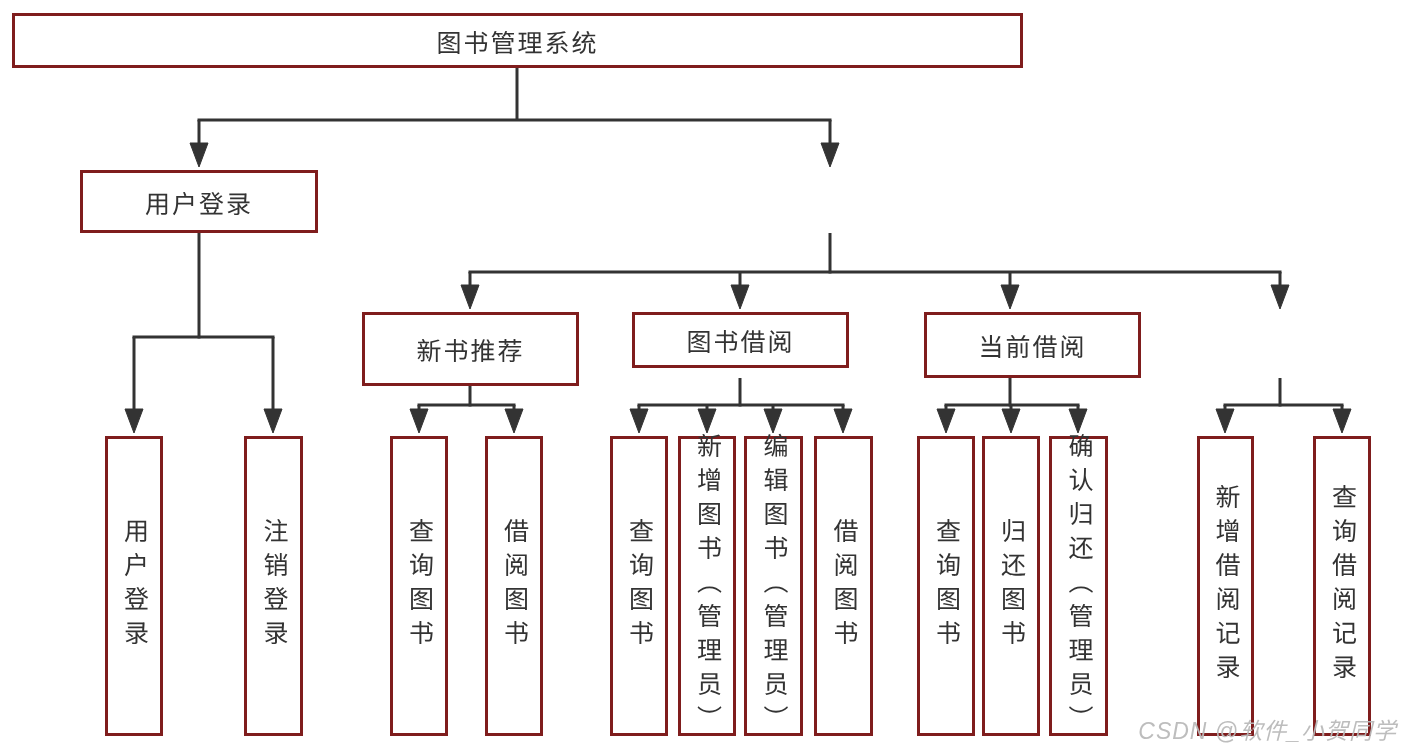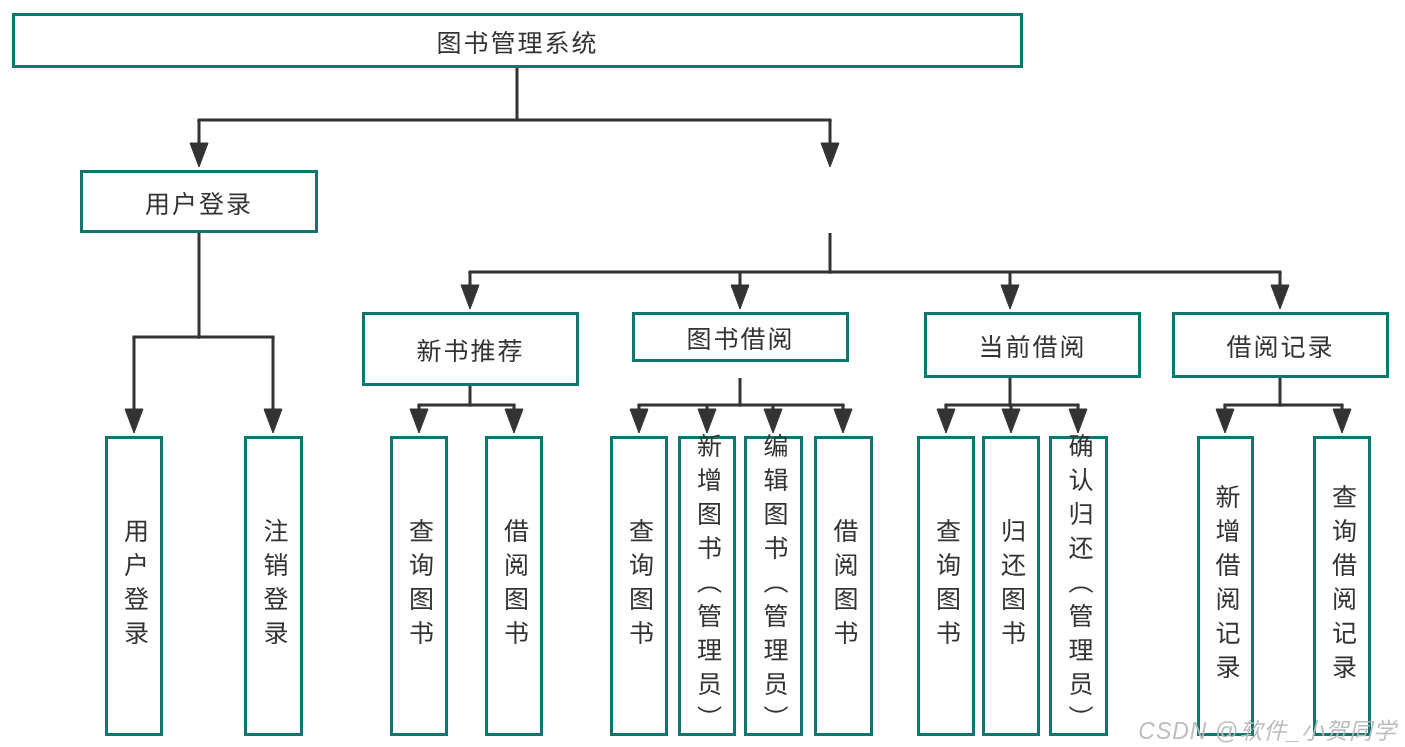--- a/index.html
+++ b/index.html
@@ -26,21 +26,21 @@
     stroke: #333333;
     stroke-width: 3;
   }
   .connectors polygon {
     fill: #333333;
     stroke: #333333;
   }
   .box {
     position: absolute;
     box-sizing: border-box;
-    border: 3px solid #0f766e;
+    border: 3px solid #7f1d1d;
     background: #ffffff;
     display: flex;
     align-items: center;
     justify-content: center;
     color: #333333;
   }
   .h-box {
     font-size: 25px;
     letter-spacing: 2px;
     white-space: nowrap;
@@ -136,29 +136,26 @@
     <span>图书管理系统</span>
   </div>
 
   <div class="box h-box" style="left:80px; top:170px; width:238px; height:63px;">
     <span>用户登录</span>
   </div>
 
   <div class="box h-box" style="left:362px; top:312px; width:217px; height:74px;">
     <span>新书推荐</span>
   </div>
-  <div class="box h-box" style="left:632px; top:312px; width:217px; height:50px;justify-content:center;">
+  <div class="box h-box" style="left:632px; top:312px; width:217px; height:56px;justify-content:center;">
     <span>图书借阅</span>
   </div>
   <div class="box h-box" style="left:924px; top:312px; width:217px; height:66px;">
     <span>当前借阅</span>
   </div>
-  <div class="box h-box" style="left:1172px; top:312px; width:217px; height:66px;">
-    <span>借阅记录</span>
-  </div>
 
   <div class="box v-box" style="left:105px; top:436px; width:58px; height:300px;">
     <span>用户登录</span>
   </div>
   <div class="box v-box" style="left:244px; top:436px; width:59px; height:300px;">
     <span>注销登录</span>
   </div>
 
   <div class="box v-box" style="left:390px; top:436px; width:58px; height:300px;">
     <span>查询图书</span>

